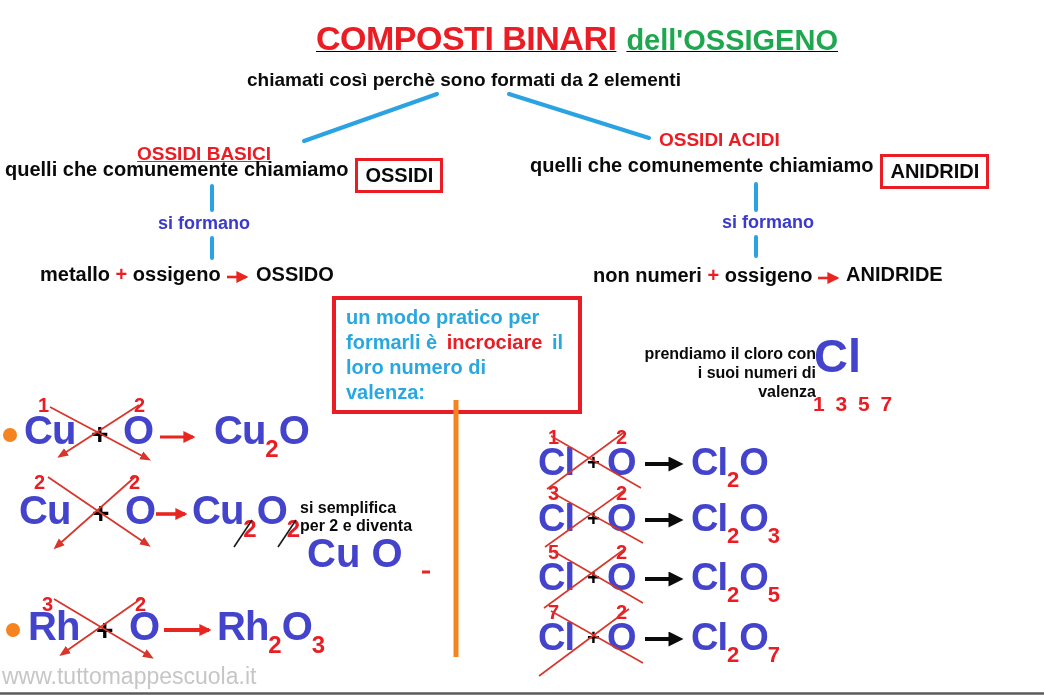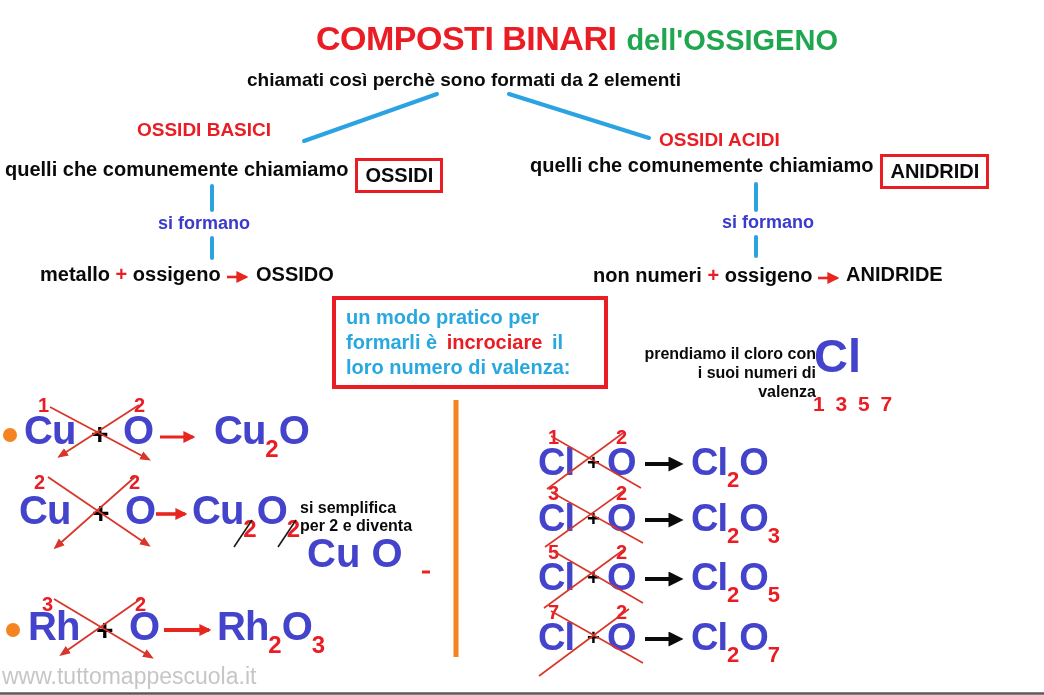--- a/index.html
+++ b/index.html
@@ -16,21 +16,21 @@
   .red{color:var(--red);}
   .title-red{font:bold 34px/1.1 "Liberation Sans",sans-serif; color:var(--red); letter-spacing:-.5px;}
   .title-green{font:bold 29px/1.1 "Liberation Sans",sans-serif; color:var(--green); margin-left:10px;}
   .subtitle{font:bold 19px/1.2 "Liberation Sans",sans-serif; color:var(--ink);}
   .branch-label{font:bold 19px/1.1 "Liberation Sans",sans-serif; color:var(--red);}
   .sentence{display:flex; gap:7px; font:bold 20px/1.15 "Liberation Sans",sans-serif; color:var(--ink);}
   .term-box{border:3px solid var(--red); padding:3px 7px; font:bold 20px/1.15 "Liberation Sans",sans-serif; color:var(--ink);}
   .connector{font:bold 18px/1.1 "Liberation Sans",sans-serif; color:var(--conn);text-align:center;}
   .formula{font:bold 20px/1.2 "Liberation Sans",sans-serif; color:var(--ink);}
   .method-box{
-    width:276px; border:4px solid var(--red); padding:5px 10px; box-sizing:border-box;
+    width:250px; border:4px solid var(--red); padding:5px 10px; box-sizing:border-box;
     font:bold 20px/25px "Liberation Sans",sans-serif; color:var(--cyan); white-space:normal;
   }
   .note{font:bold 16px/19px "Liberation Sans",sans-serif; color:var(--ink); white-space:normal;}
   .cl-symbol{font:bold 47px/1 "Liberation Sans",sans-serif; color:var(--violet);}
   .valences{font:bold 21px/1 "Liberation Sans",sans-serif; color:var(--red); word-spacing:5px;}
   .el{font:bold 40px/1 "Liberation Sans",sans-serif; color:var(--violet); letter-spacing:-1px;}
   .el-r{font-size:38px;}
   .val{font:bold 20px/1 "Liberation Sans",sans-serif; color:var(--red);}
   .plus-l{font:bold 30px/1 "Liberation Sans",sans-serif; color:#000;}
   .plus-r{font:bold 22px/1 "Liberation Sans",sans-serif; color:#000;}
@@ -40,26 +40,26 @@
   .eq-note{font:bold 16px/18px "Liberation Sans",sans-serif; color:var(--ink);}
   .simplified{font:bold 40px/1 "Liberation Sans",sans-serif; color:var(--violet);}
   .watermark{font:23px/1.1 "Liberation Sans",sans-serif; color:var(--wm); font-weight:400;}
   svg.overlay{position:absolute; left:0; top:0; pointer-events:none;}
 </style>
 </head>
 <body>
 
 <div id="canvas">
 
-  <div class="abs" style="left:316px; top:20px;">
+  <div class="abs" style="left:316px; top:20px;text-decoration:underline;">
     <span class="title-red">COMPOSTI BINARI</span><span class="title-green">dell'OSSIGENO</span>
   </div>
   <div class="abs subtitle" style="left:247px; top:69px;">chiamati così perchè sono formati da 2 elementi</div>
 
-  <div class="abs branch-label" style="left:137px; top:120px;">OSSIDI BASICI</div>
+  <div class="abs branch-label" style="left:137px; top:144px;text-decoration:underline;">OSSIDI BASICI</div>
   <div class="abs branch-label" style="left:659px; top:130px;">OSSIDI ACIDI</div>
 
   <div class="abs sentence" style="left:5px; top:158px;">
     <span>quelli che comunemente chiamiamo</span>
     <span class="term-box">OSSIDI</span>
   </div>
   <div class="abs sentence" style="left:530px; top:154px;">
     <span>quelli che comunemente chiamiamo</span>
     <span class="term-box">ANIDRIDI</span>
   </div>

